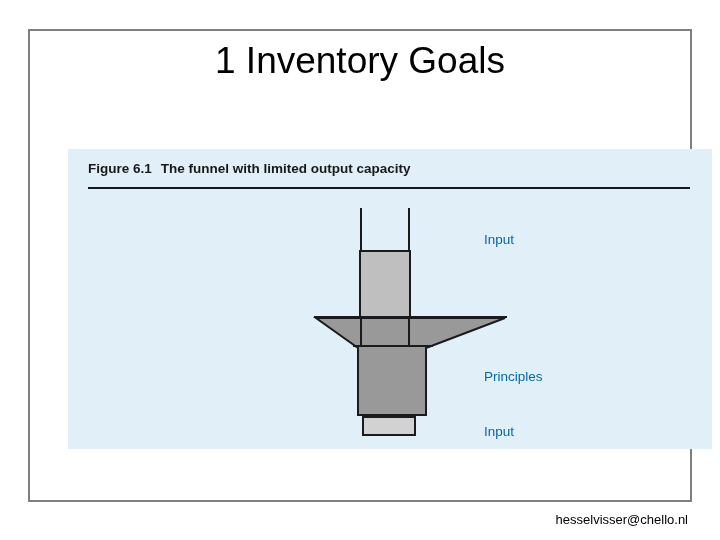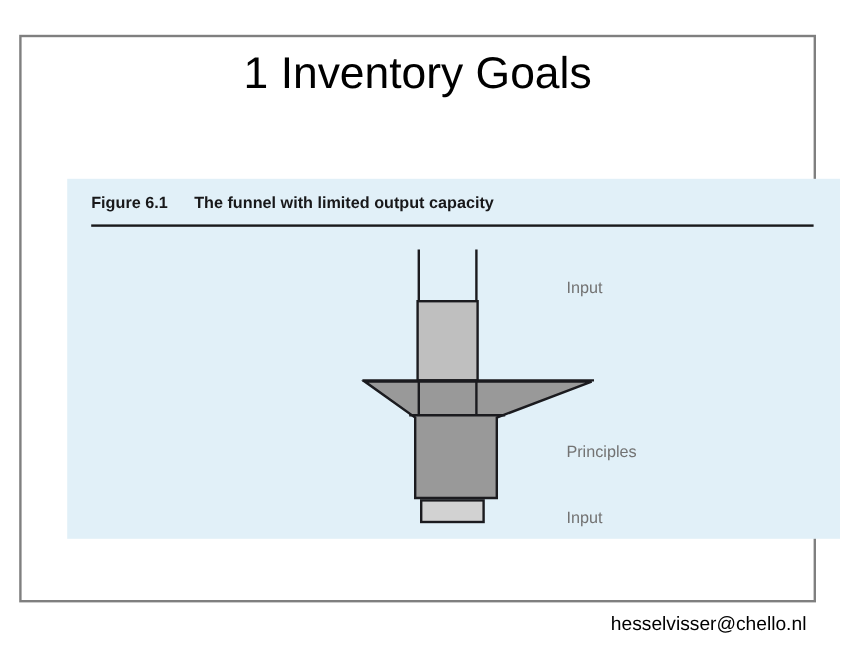--- a/index.html
+++ b/index.html
@@ -11,21 +11,21 @@
     height: 540px;
     background: #ffffff;
     font-family: "Liberation Sans", sans-serif;
     overflow: hidden;
     position: relative;
   }
 
   
   #slide-frame {
     position: absolute;
-    left: 16px;
+    left: 28px;
     top: 29px;
     width: 664px;
     height: 473px;
     border: 2px solid #7f7f7f;
     box-sizing: border-box;
     background: #ffffff;
   }
 
   
   #slide-title {
@@ -59,21 +59,21 @@
     top: 12px;
     font-size: 13.5px;
     color: #18181a;
     white-space: nowrap;
   }
   #figure-caption .fig-num {
     font-weight: bold;
   }
   #figure-caption .fig-title {
     font-weight: bold;
-    margin-left: 22px;
+    margin-left: 9px;
   }
 
   #caption-rule {
     position: absolute;
     left: 20px;
     top: 38px;
     width: 602px;
     height: 0;
     border-top: 2px solid #19191c;
   }
@@ -82,21 +82,21 @@
   #funnel-svg {
     position: absolute;
     left: 240px;
     top: 55px;
   }
 
   
   .diagram-label {
     position: absolute;
     font-size: 13.5px;
-    color: #737373;
+    color: #0369a1;
     white-space: nowrap;
   }
   #label-input      { left: 416px; top: 83px; }
   #label-throughput { left: 416px; top: 220px; }
   #label-output     { left: 416px; top: 275px; }
 
   
   #footer {
     position: absolute;
     left: 28px;
@@ -107,23 +107,23 @@
   #footer-left {
     position: absolute;
     left: 0;
     top: 0;
     font-size: 11.5px;
     color: #000000;
     white-space: nowrap;
   }
   #footer-right {
     position: absolute;
-    right: 20px;
+    right: 4px;
     top: 0;
-    font-size: 16px;
+    font-size: 13px;
     color: #000000;
     white-space: nowrap;
   }
 </style>
 </head>
 <body>
 
 <div id="slide-frame">
 
   <div id="slide-title">1 Inventory Goals</div>

